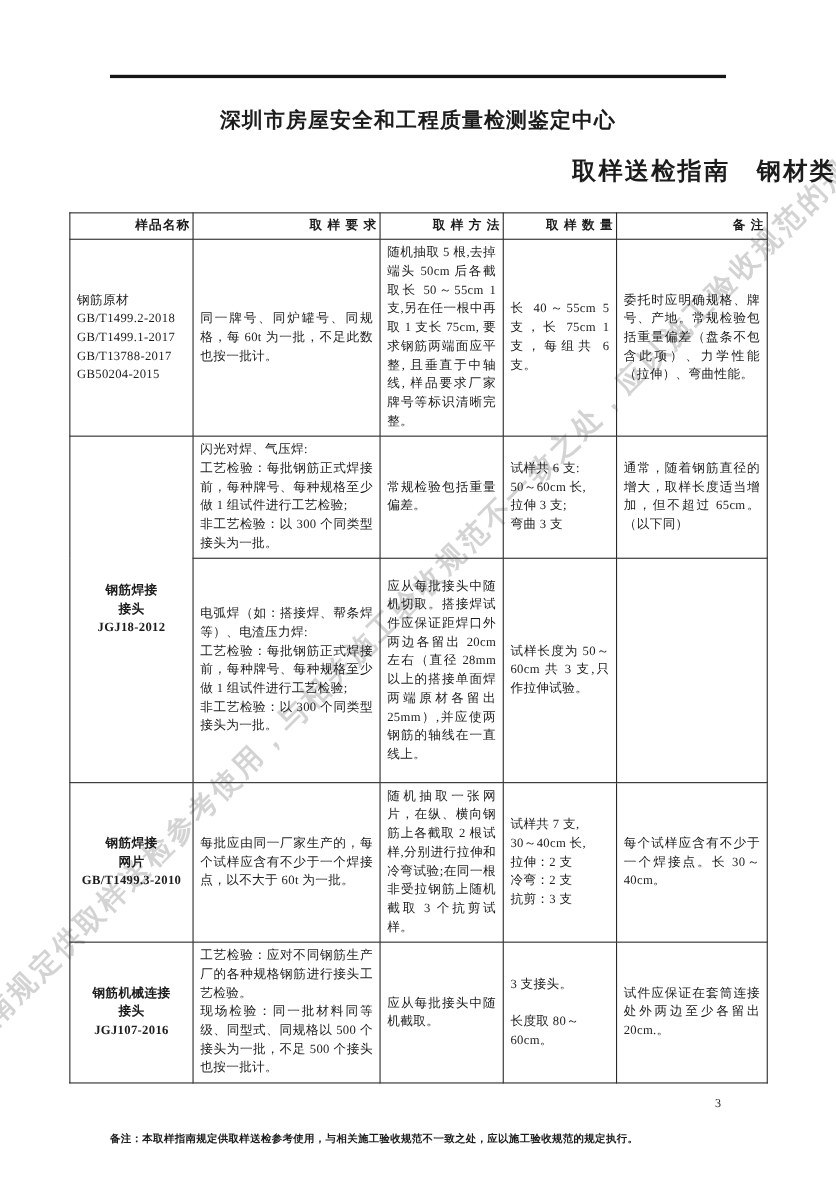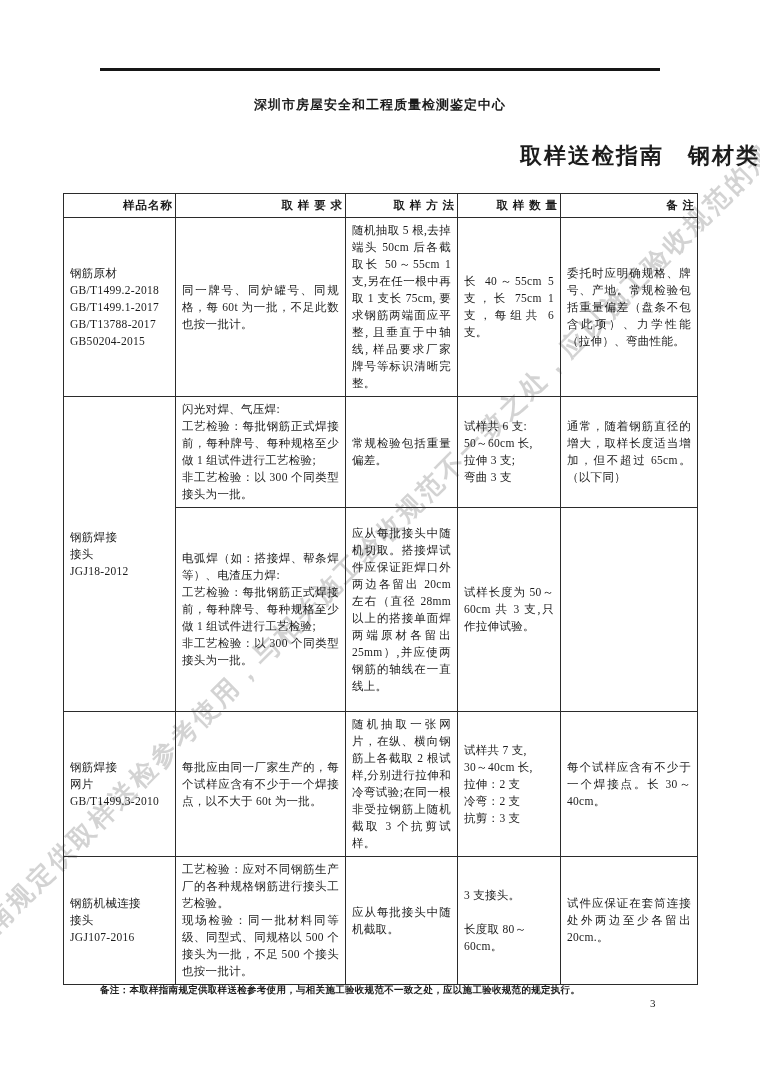--- a/index.html
+++ b/index.html
@@ -19,21 +19,21 @@
     color:#999999;opacity:0.42;
     z-index:0;pointer-events:none;
   }
   .content{position:relative;z-index:1;}
   .top-rule{
     position:absolute;left:100px;top:68px;width:560px;height:3px;
     background:#161616;
   }
   .org-name{
     position:absolute;top:96px;left:0;width:760px;
-    text-align:center;font-size:13px;font-weight:bold;letter-spacing:1px;
+    text-align:center;font-size:19px;font-weight:bold;letter-spacing:1px;
   }
   .doc-title{
     position:absolute;top:141px;left:0;width:760px;
     text-align:right;font-size:22px;font-weight:bold;letter-spacing:2px;
   }
   table.sampling{
     position:absolute;left:63px;top:193px;
     width:634px;border-collapse:collapse;table-layout:fixed;
     background:transparent;
   }
@@ -50,24 +50,24 @@
     padding:2px;
   }
   tr.rh{height:24px;}
   tr.r1{height:173px;}
   tr.r2a{height:106px;}
   tr.r2b{height:204px;}
   tr.r3{height:127px;}
   tr.r4{height:105px;}
   .c-pre{white-space:pre-line;}
   .c-just{text-align:justify;}
-  .c-center{text-align:left;}
+  .c-center{text-align:center;font-weight:bold;}
   .c-name{word-break:break-all;}
   .footer-note{
-    position:absolute;left:100px;top:984px;
+    position:absolute;left:100px;top:1029px;
     font-size:9.5px;font-weight:bold;letter-spacing:0.3px;
   }
   .page-number{
     position:absolute;left:650px;top:997px;
     font-size:11px;
   }
 </style>
 </head>
 <body>
 

